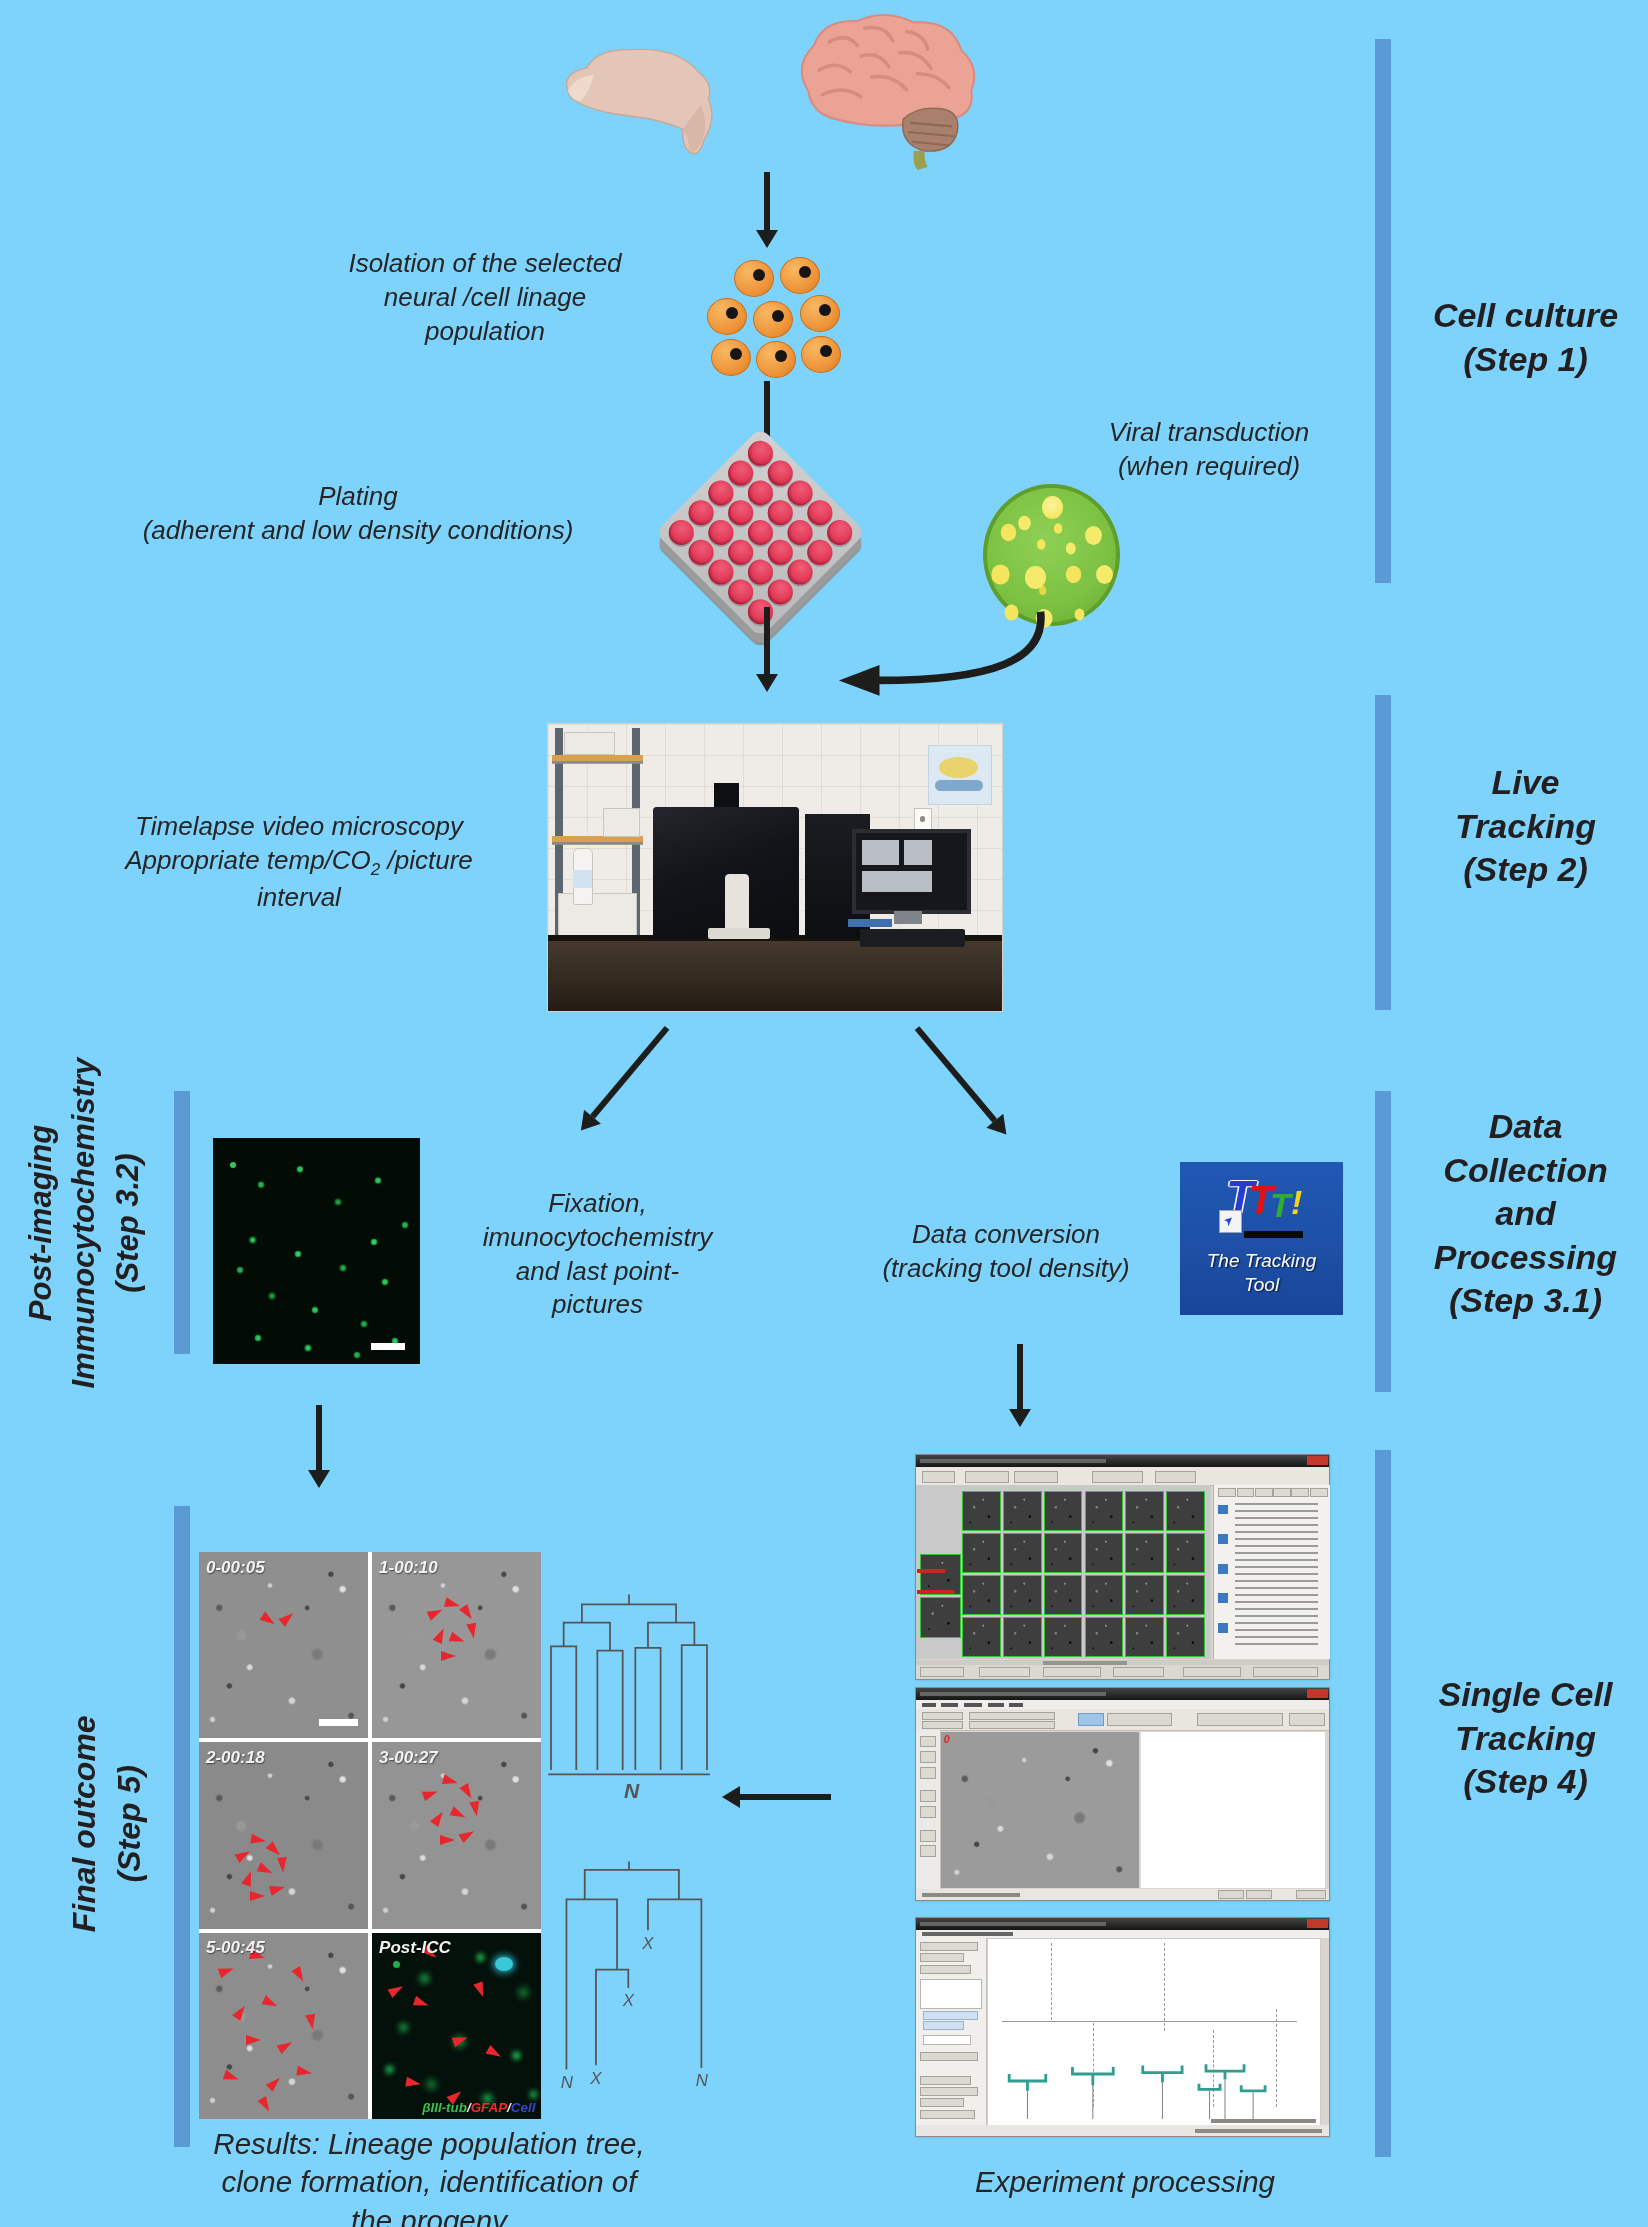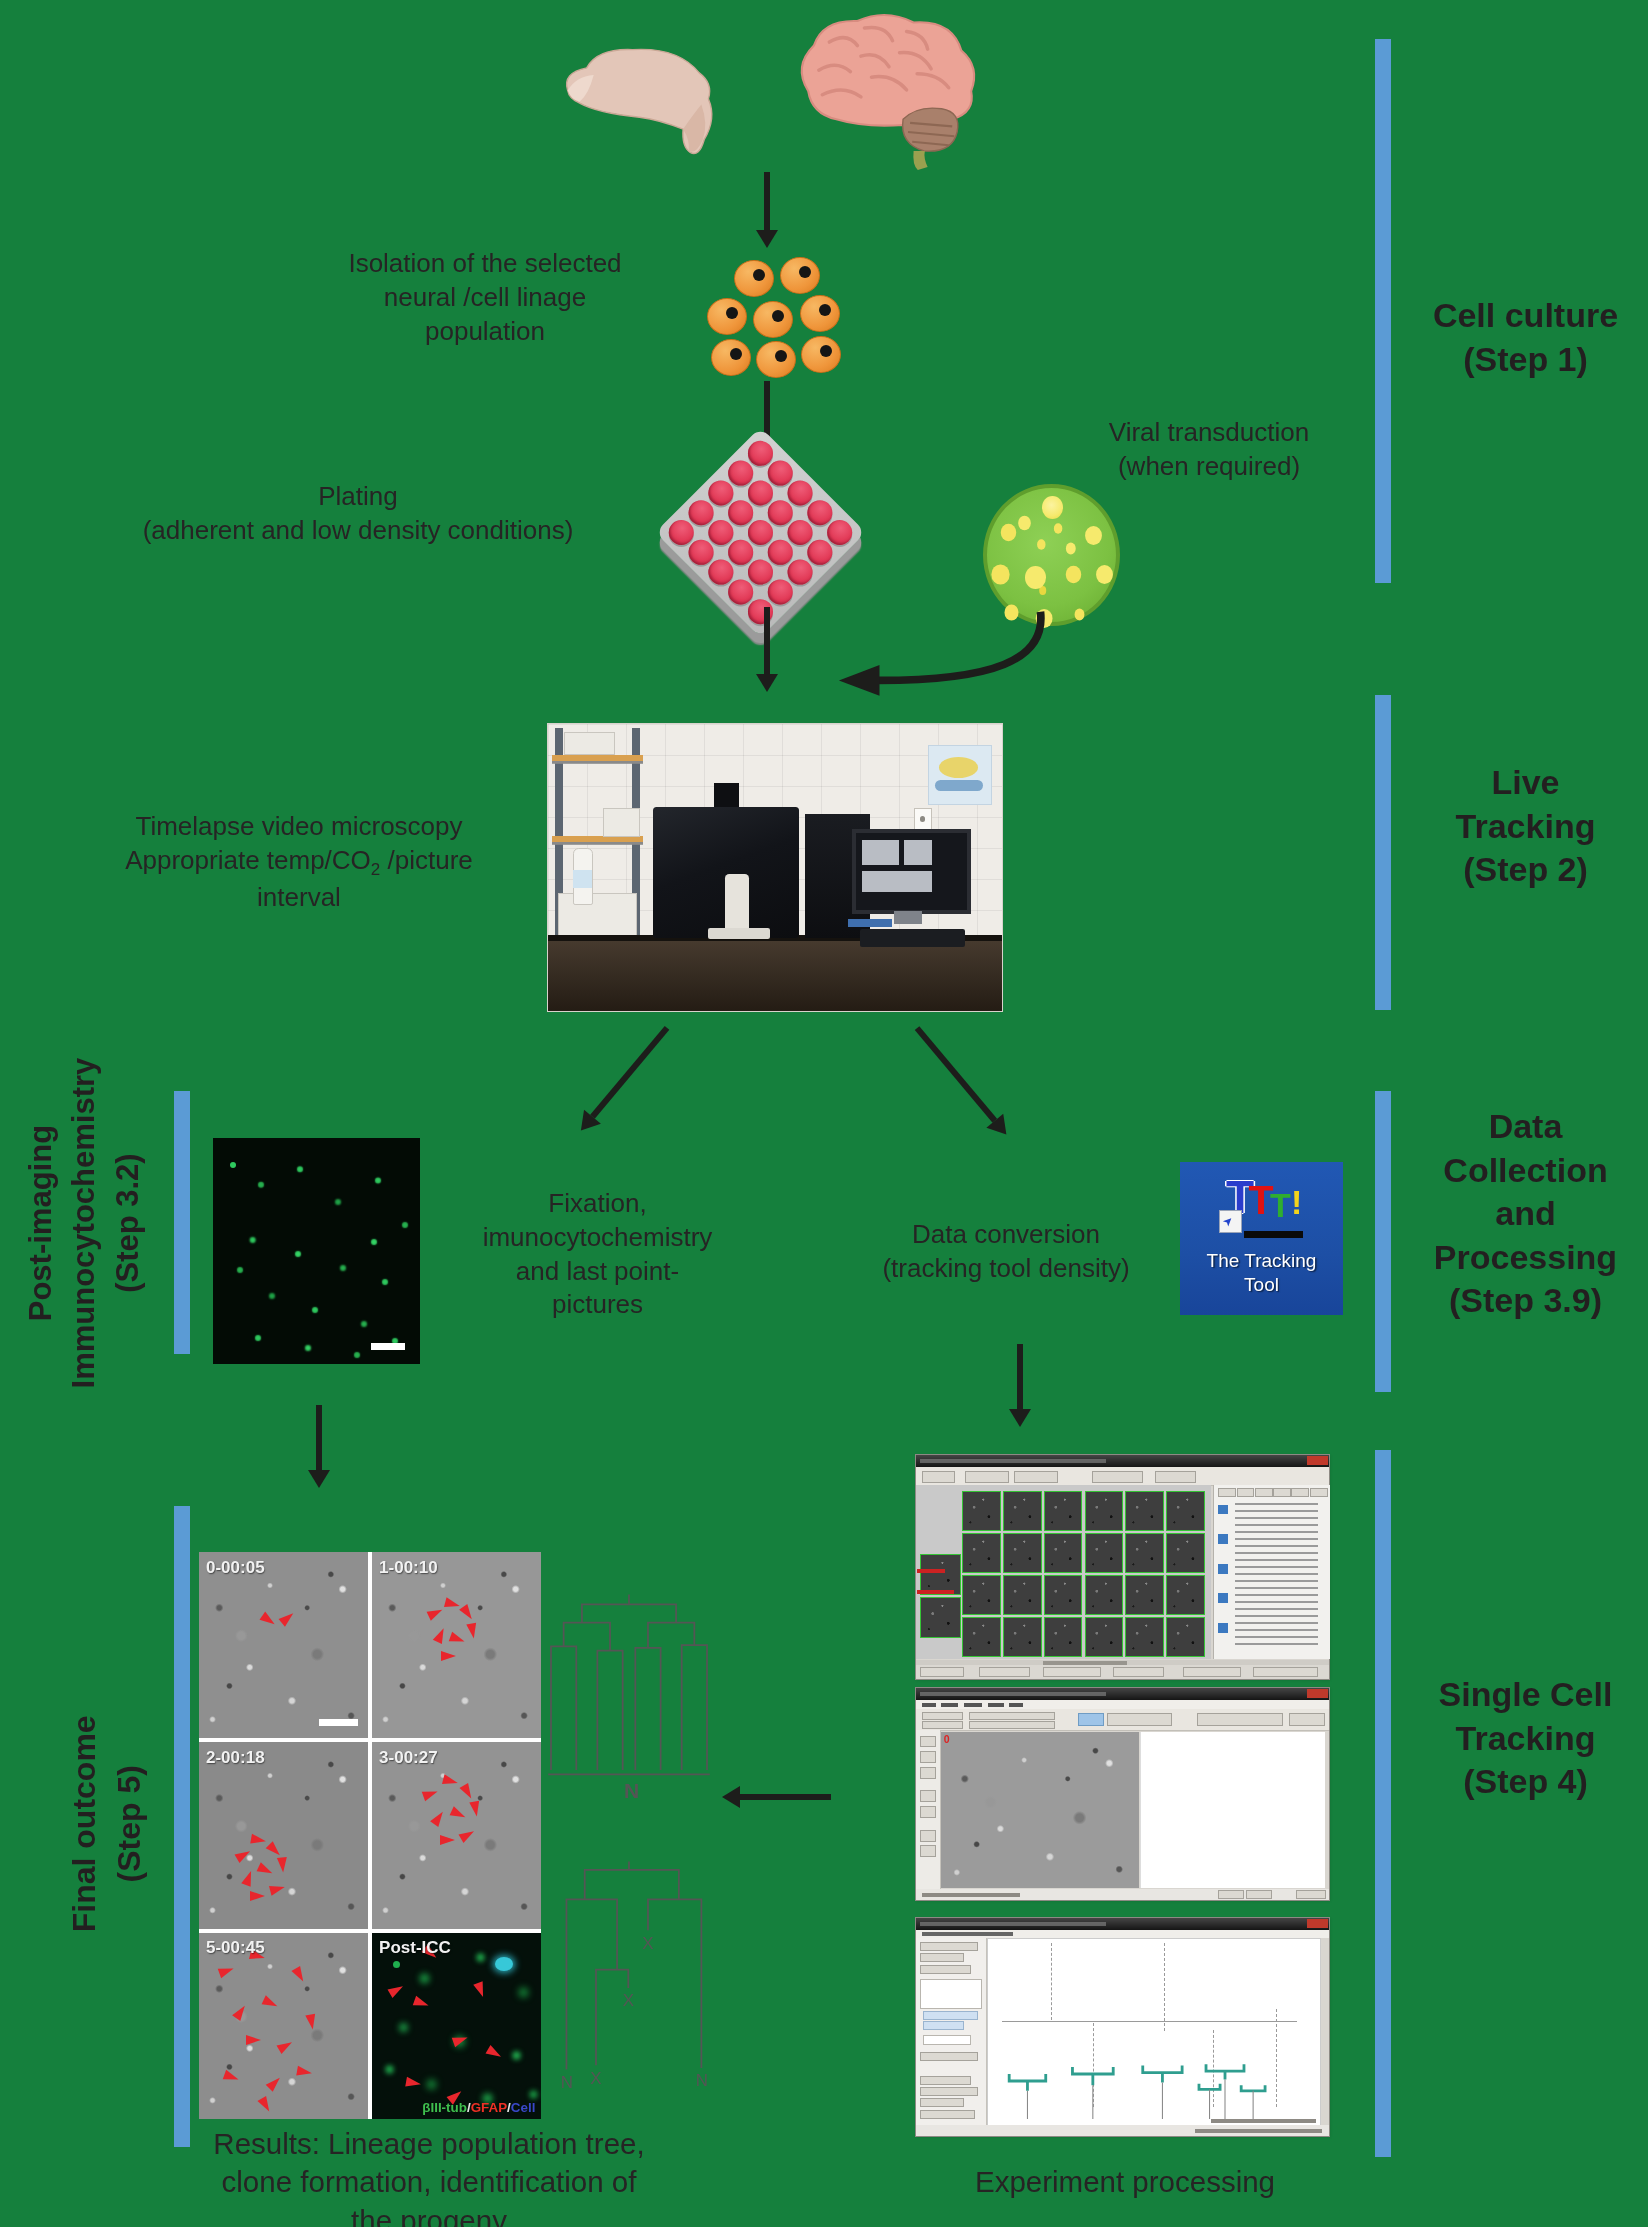--- a/index.html
+++ b/index.html
@@ -1,17 +1,17 @@
 <!DOCTYPE html>
 <html style="font-size:11.2px"><head>
 <meta charset="utf-8">
 <style>
   html,body{margin:0;padding:0;background:#ffffff;}
-  #canvas{position:relative;width:1649px;height:2227px;background:#15803d;overflow:hidden;
-          font-family:"Liberation Sans",sans-serif;color:#262424;}
+  #canvas{position:relative;width:1649px;height:2227px;background:#7dd3fc;overflow:hidden;
+          font-family:"Liberation Sans",sans-serif;color:#262424;font-style:italic;}
   .abs{position:absolute;}
   .txt{position:absolute;text-align:center;color:#262424;}
   .txt div{line-height:1.3;}
   .t37{font-size:26px;}
   .rlabel{position:absolute;width:239px;text-align:center;font-weight:700;font-size:34px;color:#231f20;}
   .rlabel div{line-height:1.28;}
   .bar{position:absolute;width:15.5px;background:#5b9bd5;}
   
   .av{position:absolute;width:6.3px;background:#1d1d1b;transform-origin:top center;}
   .av::after{content:"";position:absolute;left:50%;transform:translateX(-50%);bottom:-17.6px;
@@ -288,21 +288,21 @@
   <div class="rlabel" style="left:1406px;top:761px;">
     <div>Live</div>
       <div>Tracking</div>
       <div>(Step 2)</div>
   </div>
   <div class="rlabel" style="left:1406px;top:1105px;">
     <div>Data</div>
       <div>Collection</div>
       <div>and</div>
     <div>Processing</div>
-      <div>(Step 3.9)</div>
+      <div>(Step 3.1)</div>
   </div>
   <div class="rlabel" style="left:1406px;top:1673px;">
     <div>Single Cell</div>
       <div>Tracking</div>
       <div>(Step 4)</div>
   </div>
 
   <div class="bar" style="left:174px;top:1091px;height:263px;"></div>
   <div class="bar" style="left:174px;top:1506px;height:641px;"></div>
 

